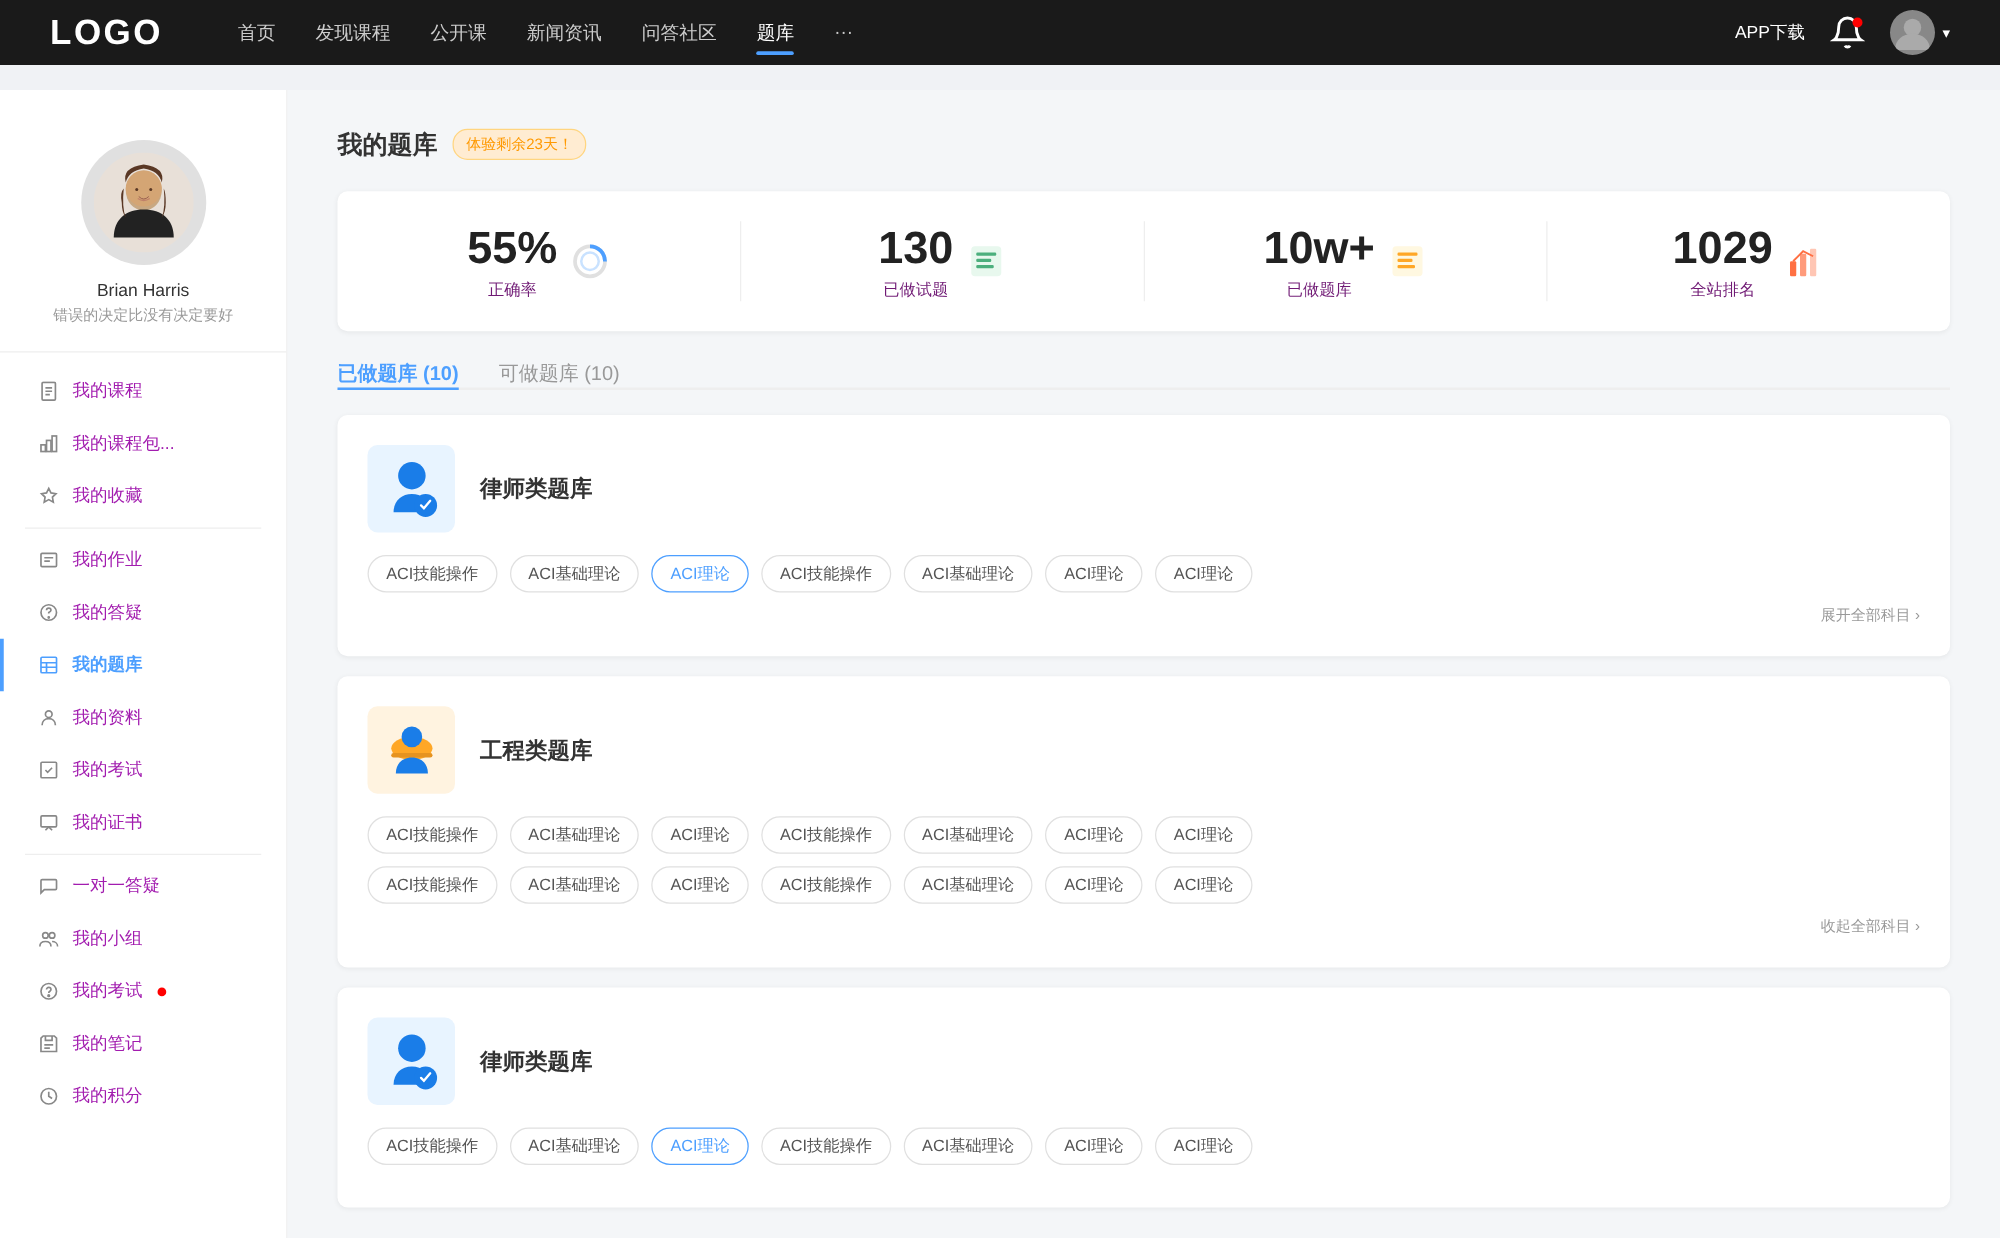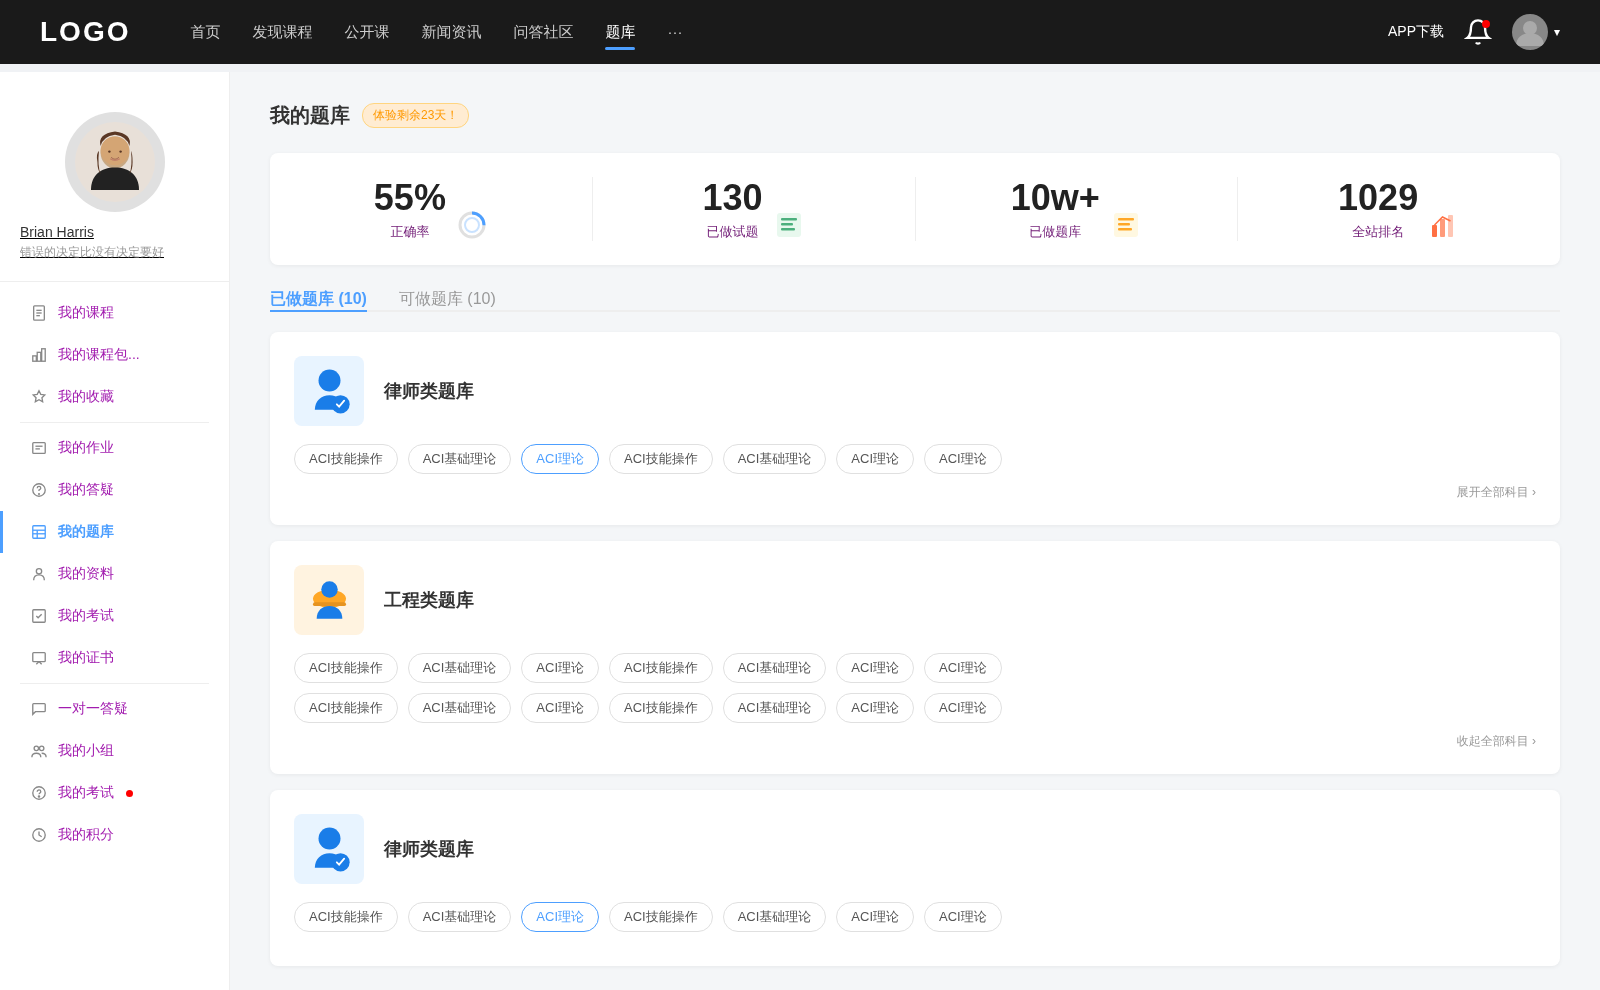--- a/index.html
+++ b/index.html
@@ -1,21 +1,21 @@
 <!DOCTYPE html>
 <html><head>
   <meta charset="utf-8">
   <style>
     * { box-sizing: border-box; margin: 0; padding: 0; }
     body { font-family: -apple-system, BlinkMacSystemFont, 'PingFang SC', 'Microsoft YaHei', sans-serif; background: #f0f2f5; min-height: 990px; }
 
     
     .navbar {
       background: #1a1a1a;
-      height: 64px;
+      height: 52px;
       display: flex;
       align-items: center;
       padding: 0 40px;
       position: fixed;
       top: 0; left: 0; right: 0;
       z-index: 100;
     }
     .navbar-logo {
       color: white;
       font-size: 28px;
@@ -91,24 +91,23 @@
     
     .sidebar {
       width: 230px;
       background: #fff;
       flex-shrink: 0;
       padding: 30px 0;
       min-height: calc(990px - 72px);
       border-right: 1px solid #eee;
     }
     .profile-section {
-      text-align: left;
+      text-align: center;
       padding: 10px 20px 20px;
       border-bottom: 1px solid #eee;
-      text-decoration: underline;
     }
     .profile-avatar {
       width: 100px; height: 100px;
       border-radius: 50%;
       margin: 0 auto 12px;
       background: #e0e0e0;
       overflow: hidden;
       display: flex; align-items: center; justify-content: center;
     }
     .profile-avatar svg { width: 80px; height: 80px; }
@@ -187,21 +186,21 @@
       padding: 24px 0;
       margin-bottom: 24px;
       box-shadow: 0 1px 4px rgba(0,0,0,0.06);
     }
     .stat-item {
       flex: 1;
       text-align: center;
       padding: 0 20px;
       border-right: 1px solid #eee;
       display: flex;
-      align-items: flex-end;
+      align-items: center;
       justify-content: center;
       gap: 10px;
     }
     .stat-item:last-child { border-right: none; }
     .stat-value { font-size: 36px; font-weight: 700; color: #222; }
     .stat-label { font-size: 13px; color: #701a75; margin-top: 4px; }
     .stat-icon { width: 32px; height: 32px; }
 
     
     .tab-row {
@@ -470,20 +469,31 @@
           <svg viewBox="0 0 18 18" width="16" height="16" fill="none" stroke="#888" stroke-width="1.5">
             <circle cx="9" cy="9" r="7"></circle>
             <path d="M7 7.5c0-1.1.9-2 2-2s2 .9 2 2c0 1.5-2 1.5-2 3"></path>
             <circle cx="9" cy="13" r="0.7" fill="#888"></circle>
           </svg>
         </span>
         <span>我的考试</span>
         <span class="red-dot"></span>
       </div>
 
+      <div class="sidebar-item">
+        <span class="sidebar-item-icon">
+          <svg viewBox="0 0 18 18" width="16" height="16" fill="none" stroke="#888" stroke-width="1.5">
+            <path d="M4 2h10l2 2v12H2V4z"></path>
+            <path d="M12 2v4H6V2"></path>
+            <line x1="5" y1="10" x2="13" y2="10"></line>
+            <line x1="5" y1="13" x2="10" y2="13"></line>
+          </svg>
+        </span>
+        <span>我的笔记</span>
+      </div>
 
       <div class="sidebar-item">
         <span class="sidebar-item-icon">
           <svg viewBox="0 0 18 18" width="16" height="16" fill="none" stroke="#888" stroke-width="1.5">
             <circle cx="9" cy="9" r="7"></circle>
             <path d="M9 5v4l3 2"></path>
           </svg>
         </span>
         <span>我的积分</span>
       </div>

